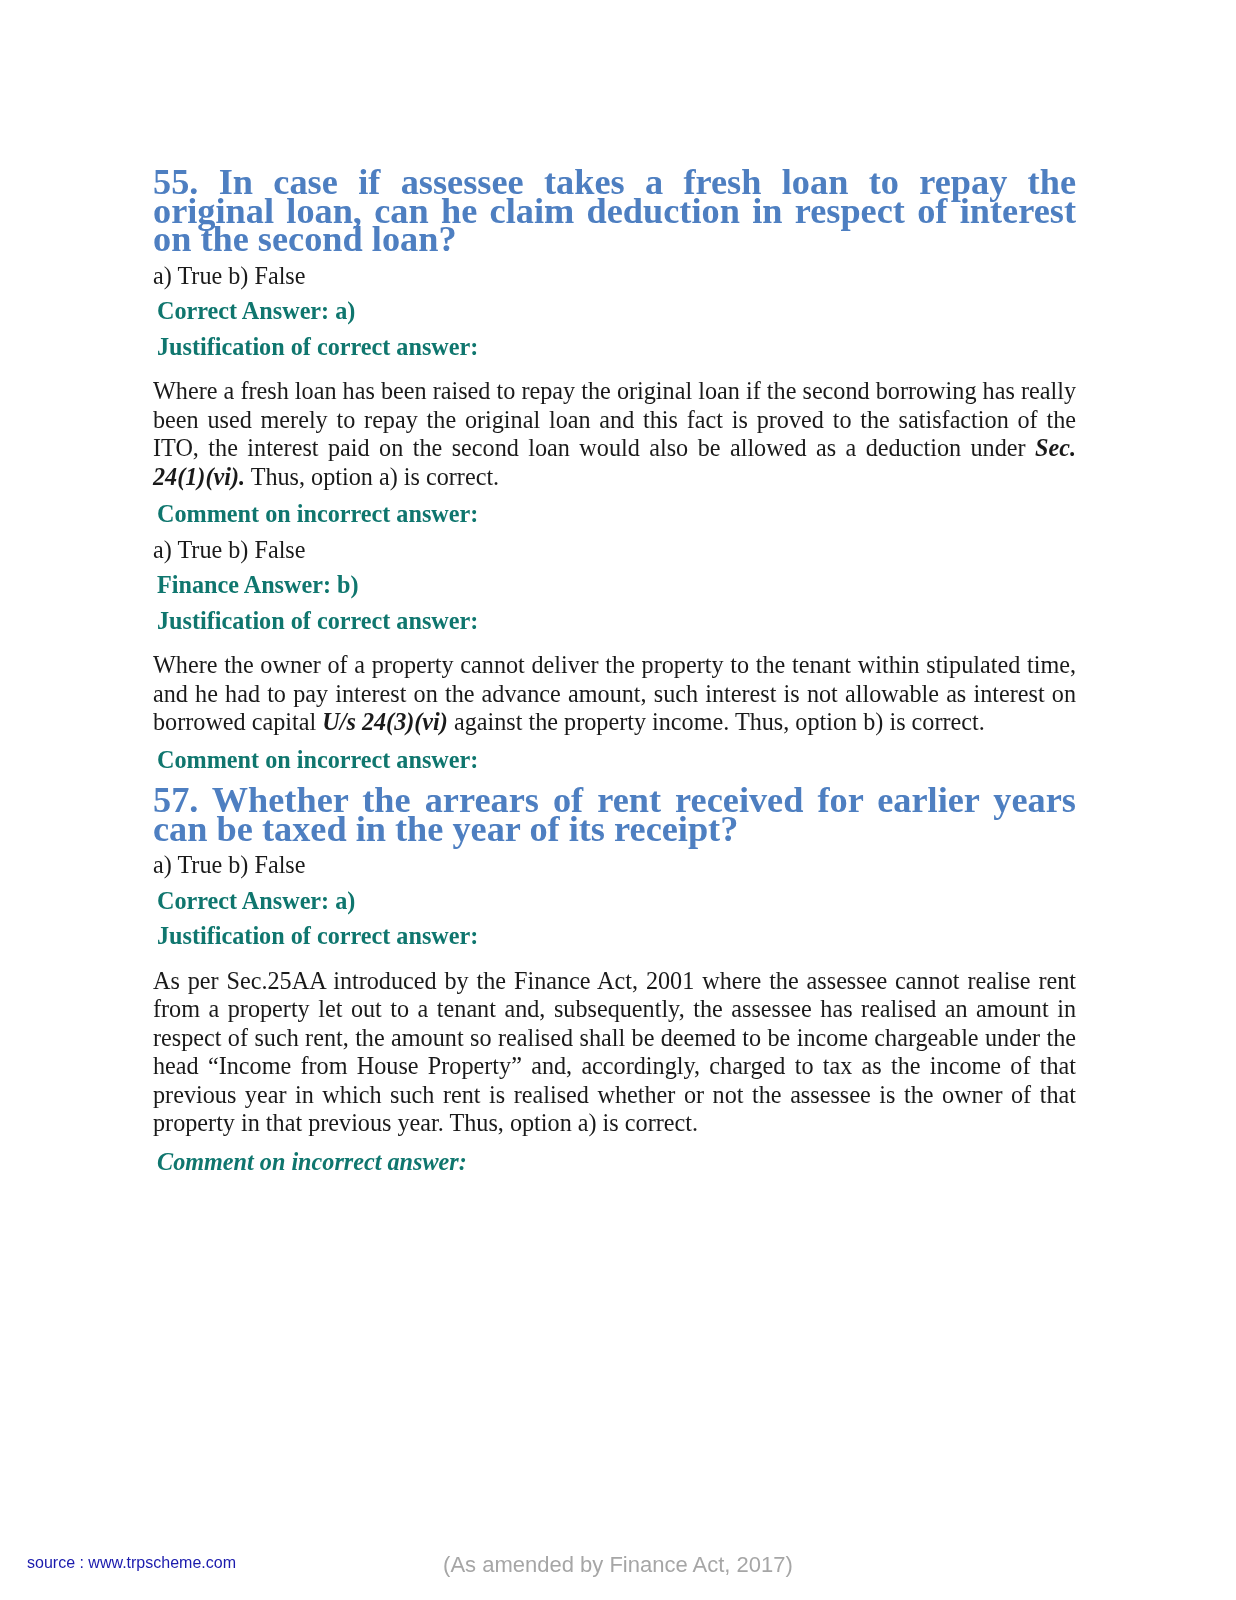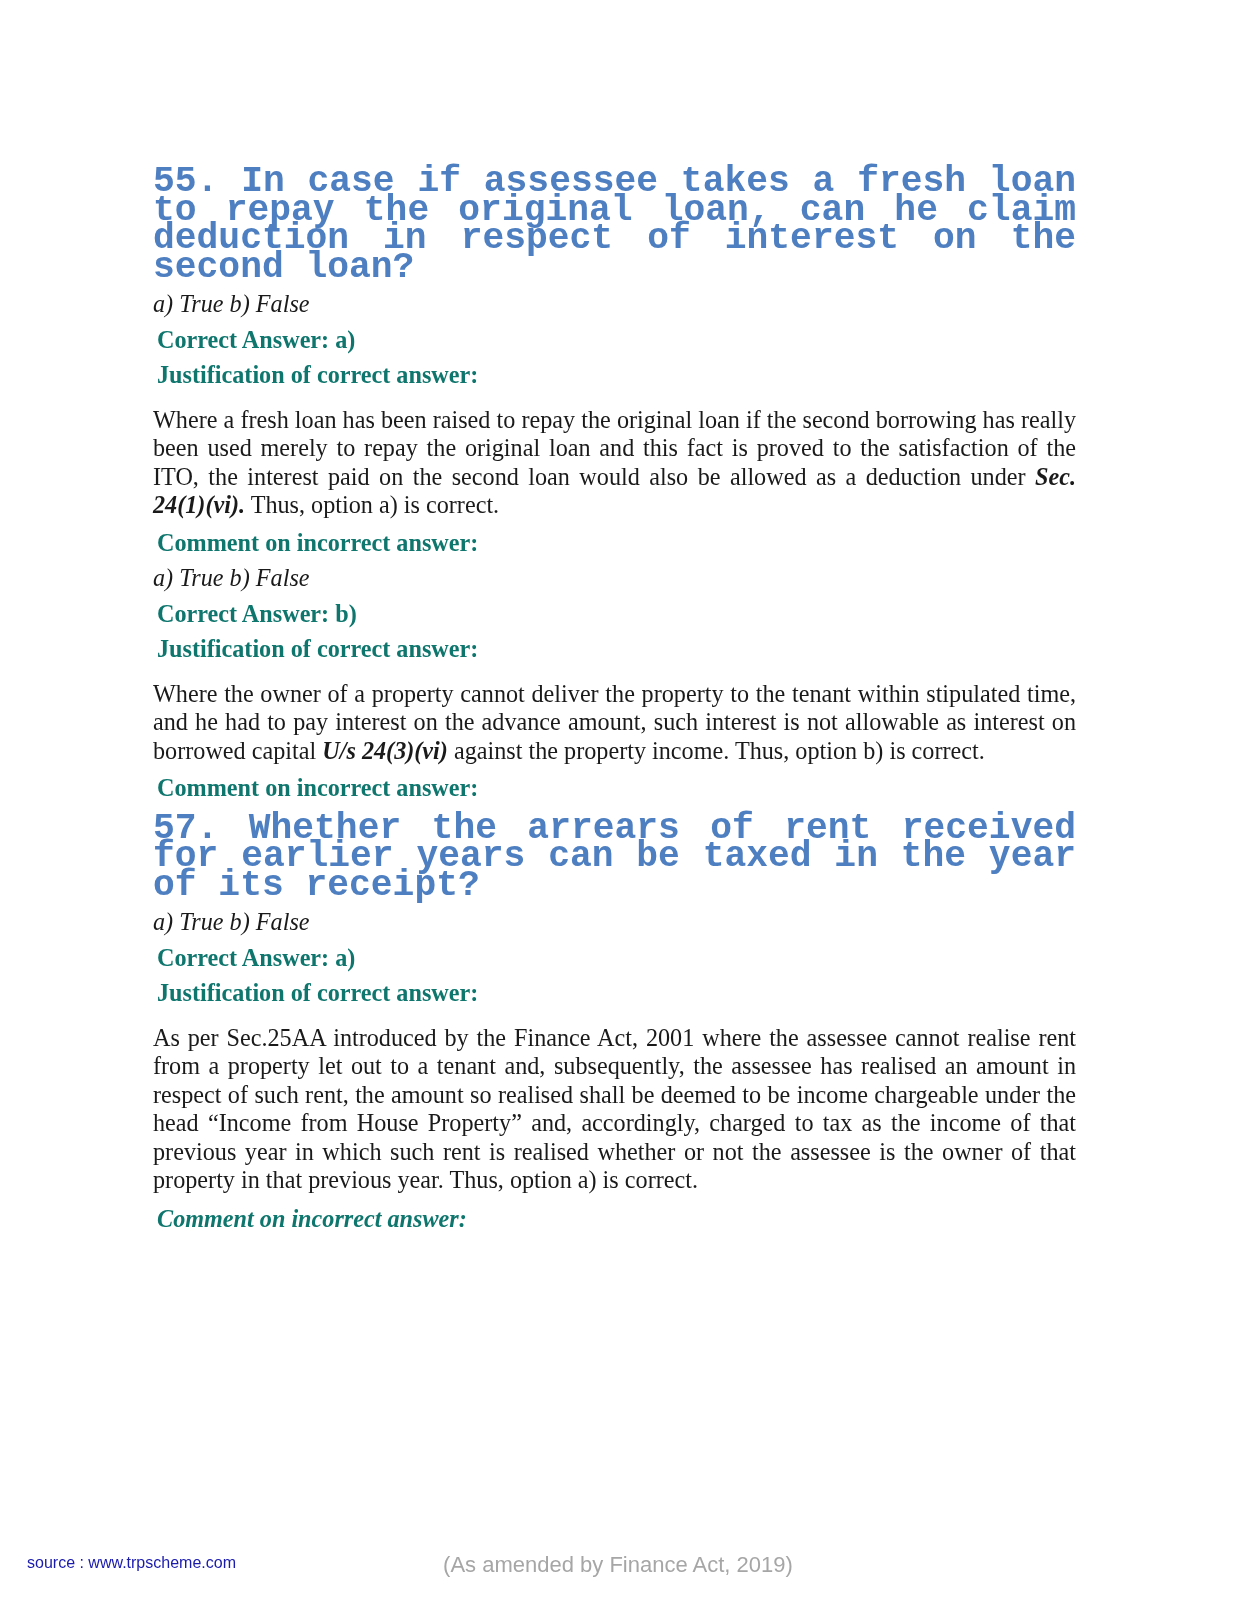--- a/index.html
+++ b/index.html
@@ -18,27 +18,25 @@
     top: 168px;
     width: 923px;
     font-size: 24.2px;
     line-height: 28.5px;
   }
   .q-title {
     color: #4e7fc1;
     font-weight: bold;
     text-align: justify;
     margin: 12px 0 8px 0;
-    font-family: Liberation Mono, monospace;
   }
   .qa-block:first-child .q-title { margin-top: 0; }
   .options {
     color: #1a1a1a;
     margin: 0 0 7px 0;
-    font-style: italic;
   }
   .blue-head {
     color: #0f766e;
     font-weight: bold;
     margin: 0 0 7px 4px;
   }
   .blue-head.italic { font-style: italic; margin-top: 10px; }
   .body-para {
     text-align: justify;
     margin: 16px 0 9px 0;
@@ -77,33 +75,33 @@
     <h2 class="q-title">55. In case if assessee takes a fresh loan to repay the original loan, can he claim deduction in respect of interest on the second loan?</h2>
     <p class="options">a) True b) False</p>
     <p class="blue-head">Correct Answer: a)</p>
     <p class="blue-head">Justification of correct answer:</p>
     <p class="body-para"><span>Where a fresh loan has been raised to repay the original loan if the second borrowing has really been used merely to repay the original loan and this fact is proved to the satisfaction of the ITO, the interest paid on the second loan would also be allowed as a deduction under </span><span style="font-weight: bold; font-style: italic;">Sec. 24(1)(vi).</span><span> Thus, option a) is correct.</span></p>
     <p class="blue-head">Comment on incorrect answer:</p>
   </section>
 
   <section class="qa-block">
     <p class="options">a) True b) False</p>
-    <p class="blue-head">Correct Answer: b)</p>
+    <p class="blue-head">Finance Answer: b)</p>
     <p class="blue-head">Justification of correct answer:</p>
     <p class="body-para"><span>Where the owner of a property cannot deliver the property to the tenant within stipulated time, and he had to pay interest on the advance amount, such interest is not allowable as interest on borrowed capital </span><span style="font-weight: bold; font-style: italic;">U/s 24(3)(vi)</span><span> against the property income. Thus, option b) is correct.</span></p>
     <p class="blue-head">Comment on incorrect answer:</p>
   </section>
 
   <section class="qa-block">
     <h2 class="q-title">57. Whether the arrears of rent received for earlier years can be taxed in the year of its receipt?</h2>
     <p class="options">a) True b) False</p>
     <p class="blue-head">Correct Answer: a)</p>
     <p class="blue-head">Justification of correct answer:</p>
     <p class="body-para">As per Sec.25AA introduced by the Finance Act, 2001 where the assessee cannot realise rent from a property let out to a tenant and, subsequently, the assessee has realised an amount in respect of such rent, the amount so realised shall be deemed to be income chargeable under the head “Income from House Property” and, accordingly, charged to tax as the income of that previous year in which such rent is realised whether or not the assessee is the owner of that property in that previous year. Thus, option a) is correct.</p>
     <p class="blue-head italic">Comment on incorrect answer:</p>
   </section>
 
 </main>
 
 <footer class="footer-row">
   <span class="source-link">source : www.trpscheme.com</span>
-  <span class="footer-note">(As amended by Finance Act, 2019)</span>
+  <span class="footer-note">(As amended by Finance Act, 2017)</span>
 </footer>
 
 </body></html>

